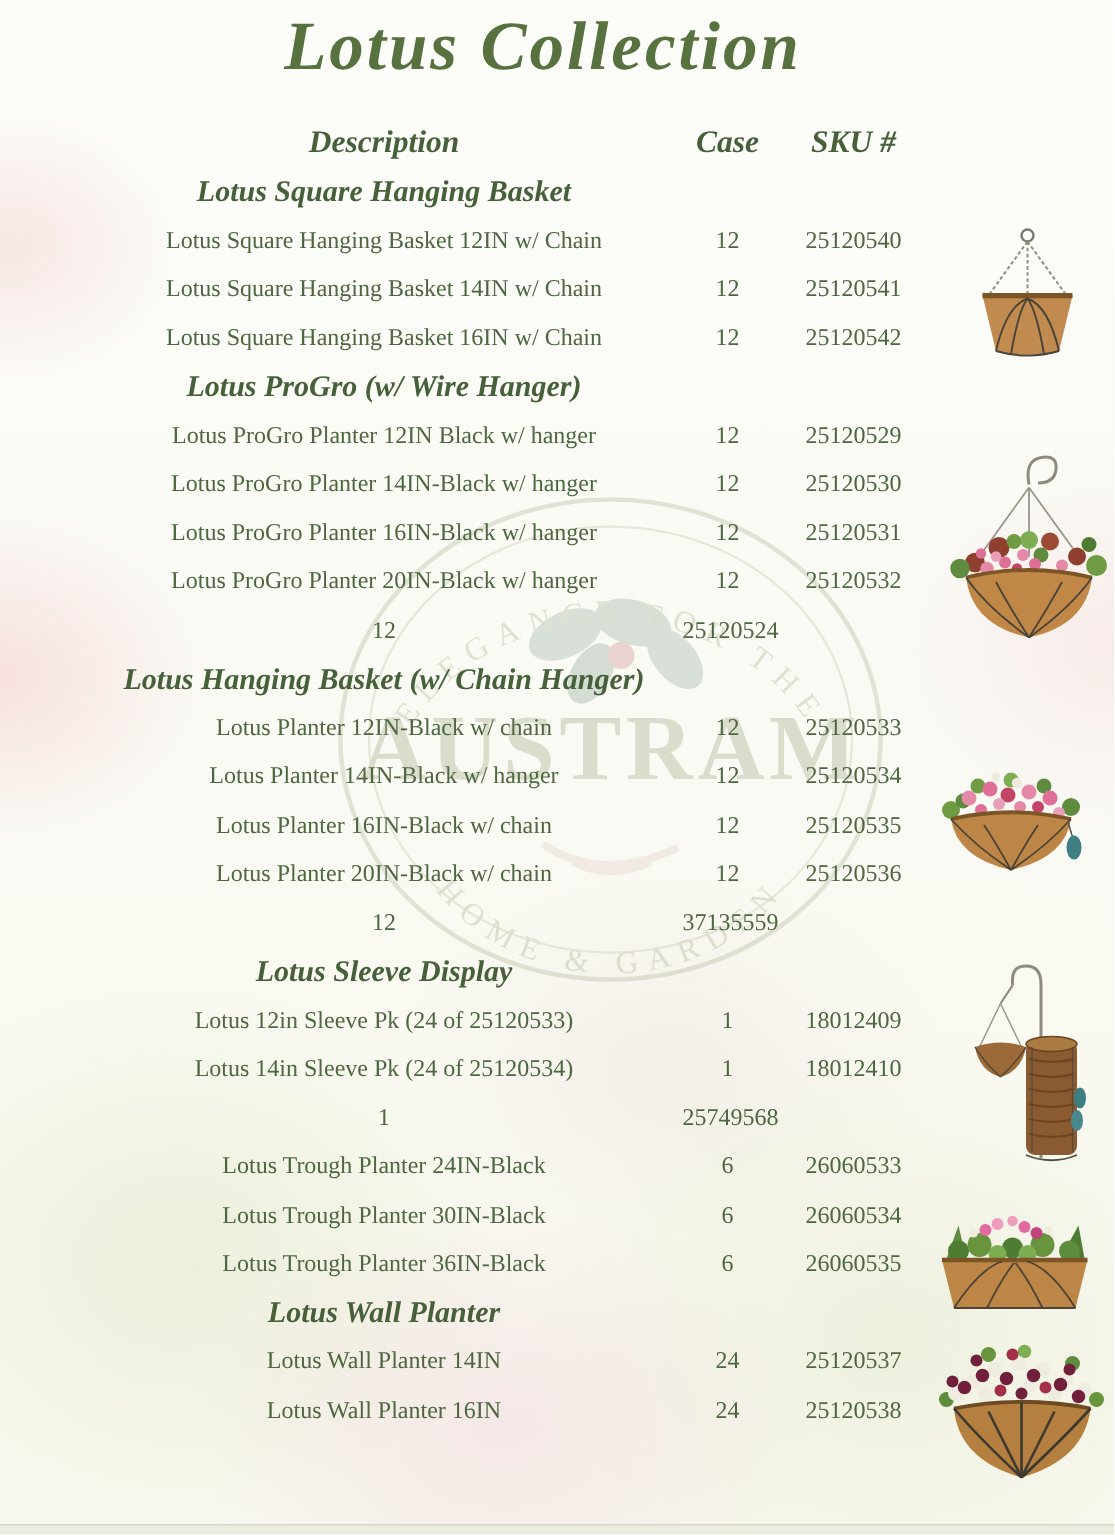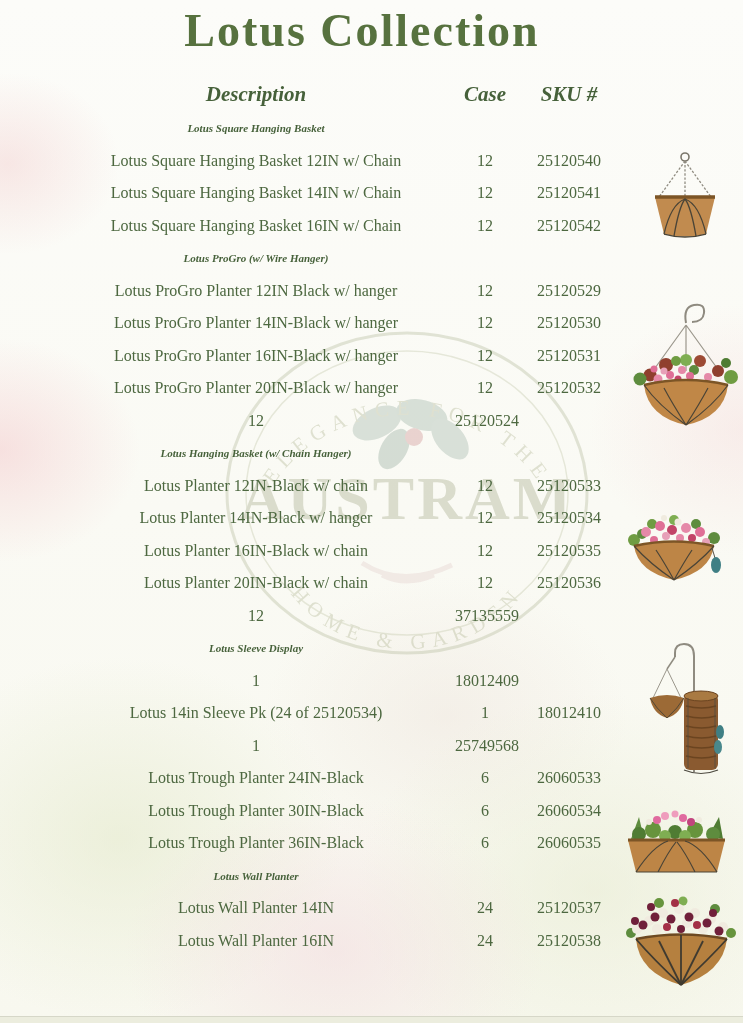--- a/index.html
+++ b/index.html
@@ -15,32 +15,32 @@
       radial-gradient(ellipse 200px 160px at 0% 44%, rgba(243,199,202,0.5), transparent 70%),
       radial-gradient(ellipse 300px 220px at 45% 93%, rgba(240,212,218,0.45), transparent 70%),
       radial-gradient(ellipse 320px 260px at 16% 82%, rgba(226,232,200,0.55), transparent 70%),
       radial-gradient(ellipse 340px 280px at 80% 87%, rgba(228,233,204,0.5), transparent 70%),
       radial-gradient(ellipse 220px 180px at 100% 42%, rgba(243,210,212,0.35), transparent 70%),
       radial-gradient(ellipse 260px 200px at 60% 70%, rgba(235,224,216,0.4), transparent 70%);
   }
   .watermark{position:absolute;left:212px;top:318px;z-index:1;opacity:.38;pointer-events:none;}
   .page-title{
     position:absolute;left:0;top:4px;width:724px;z-index:2;margin:0;
-    text-align:center;font-weight:bold;font-size:46px;
+    text-align:center;font-style:italic;font-weight:bold;font-size:46px;
     letter-spacing:2px;color:#57723f;
   }
   .thead{
     position:absolute;left:57px;top:82px;width:566px;z-index:2;
     display:grid;grid-template-columns:398px 60px 108px;
   }
   .thead .cell{font-weight:bold;font-style:italic;font-size:21px;color:#46613a;}
   .catalog{position:absolute;left:57px;top:112px;width:566px;z-index:2;}
   .trow{height:32.5px;display:grid;grid-template-columns:398px 60px 108px;align-items:center;}
   .cell{text-align:center;font-size:16px;color:#4d6840;white-space:nowrap;}
-  .cell.section{font-weight:bold;font-style:italic;color:#46613a;font-size:11px;}
+  .cell.section{font-weight:bold;font-style:italic;color:#46613a;font-size:20px;}
   .photo{position:absolute;z-index:2;}
   .photo svg{display:block;}
   .ph-square{left:645px;top:150px;}
   .ph-progro{left:630px;top:299px;}
   .ph-chain{left:626px;top:510px;}
   .ph-sleeve{left:636px;top:636px;}
   .ph-trough{left:623px;top:806px;}
   .ph-wall{left:623px;top:895px;}
   .bottom-edge{
     position:absolute;left:0;top:1016px;width:743px;height:7px;z-index:3;
@@ -159,20 +159,21 @@
     </div>
     <div class="trow">
       <div class="cell">12</div>
       <div class="cell">37135559</div>
     </div>
 
     <div class="trow">
       <div class="cell section">Lotus Sleeve Display</div>
     </div>
     <div class="trow">
+      <div class="cell">Lotus 12in Sleeve Pk (24 of 25120533)</div>
       <div class="cell">1</div>
       <div class="cell">18012409</div>
     </div>
     <div class="trow">
       <div class="cell">Lotus 14in Sleeve Pk (24 of 25120534)</div>
       <div class="cell">1</div>
       <div class="cell">18012410</div>
     </div>
     <div class="trow">
       <div class="cell">1</div>

